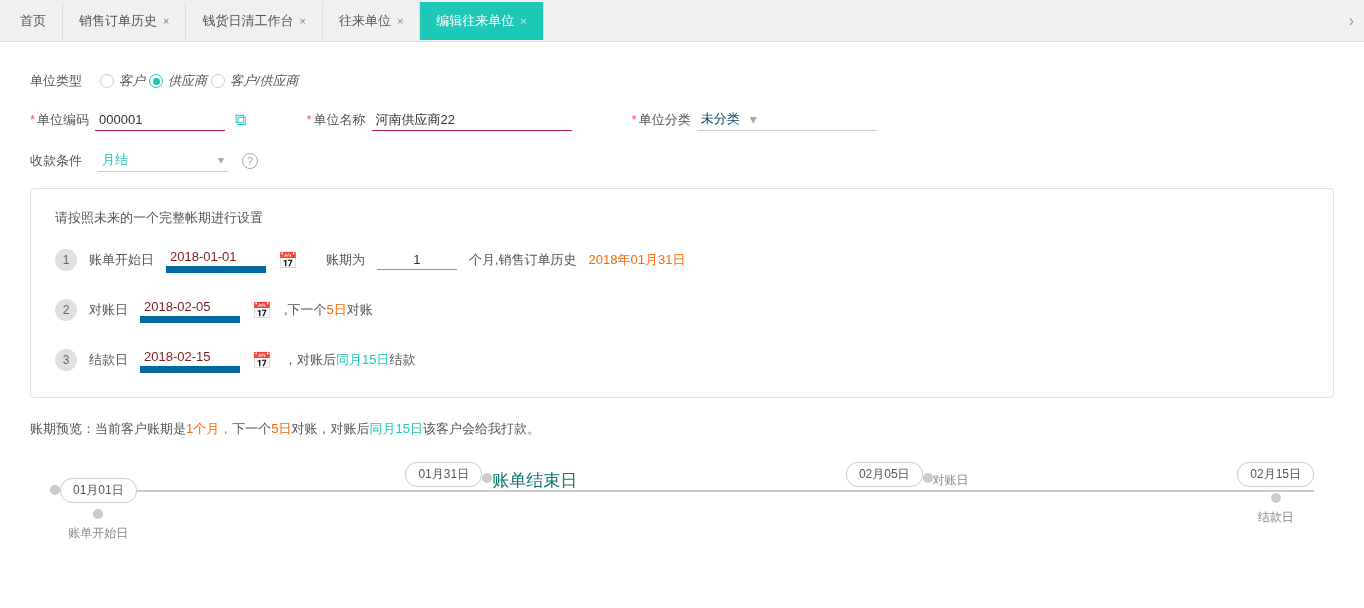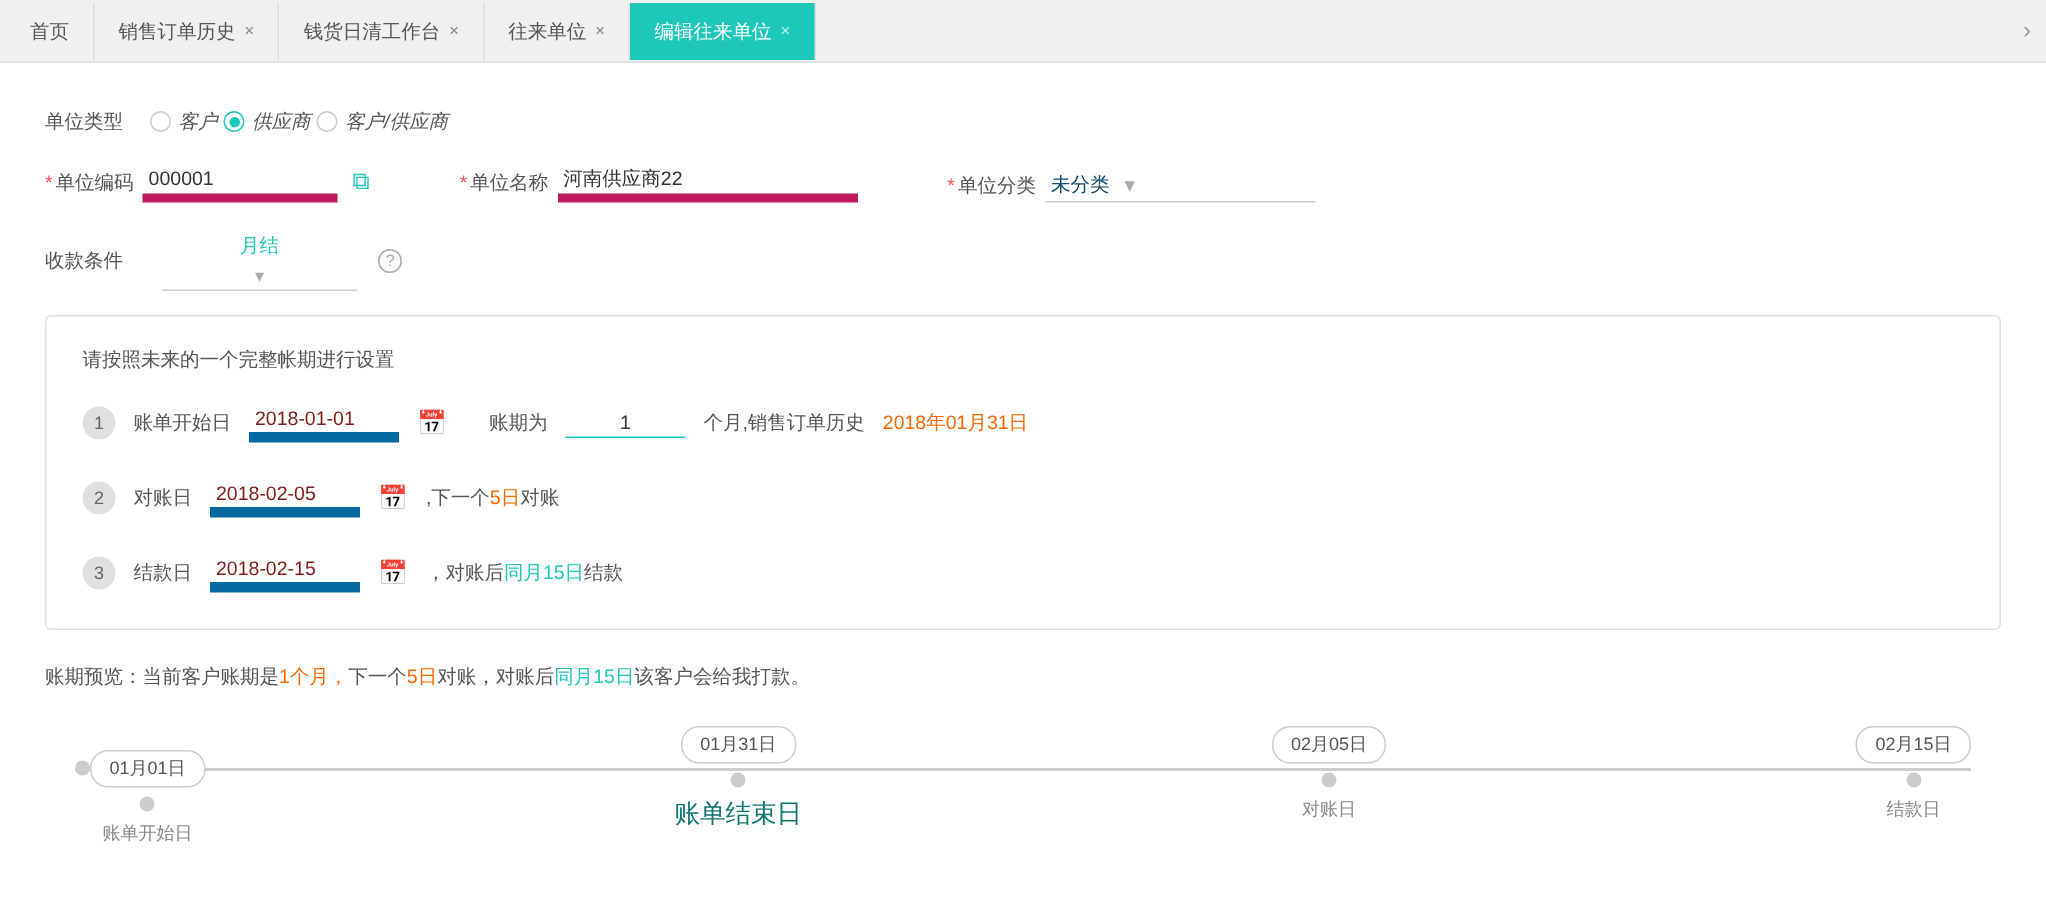--- a/index.html
+++ b/index.html
@@ -106,21 +106,21 @@
       content: '';
       width: 7px;
       height: 7px;
       border-radius: 50%;
       background: #1dc8b8;
     }
 
     
     .input-field {
       border: none;
-      border-bottom: 6px solid #be185d;
+      border-bottom: 1px solid #be185d;
       outline: none;
       font-size: 13px;
       color: #333;
       padding: 3px 4px;
       background: transparent;
     }
     .input-code { width: 130px; }
     .input-name { width: 200px; }
 
     .icon-btn {
@@ -325,21 +325,21 @@
       <span class="form-label"><span class="required-star">*</span><span>单位分类</span></span>
       <div class="dropdown-select-wrap" style="min-width:180px;">
         <span class="dropdown-select-value">未分类</span>
         <span style="color:#aaa; padding:2px 6px; font-size:14px;">▾</span>
       </div>
     </div>
   </div>
 
   <div class="form-row" style="margin-bottom:16px;">
     <span class="form-label">收款条件</span>
-    <div class="dropdown-wrap" style="margin-left:18px; min-width:130px;flex-direction:column;">
+    <div class="dropdown-wrap" style="margin-left:8px; min-width:130px;">
       <span class="dropdown-value">月结</span>
       <span class="dropdown-arrow">▾</span>
     </div>
     <div class="help-icon" style="margin-left:6px;">?</div>
   </div>
 
   <div class="settings-box">
     <div class="settings-title">请按照未来的一个完整帐期进行设置</div>
 
     <div class="step-row">
@@ -388,29 +388,29 @@
         <div style="margin-top:-2px;"></div>
       </div>
       <div style="display:flex;flex-direction:column;align-items:center;z-index:1;margin-top:0;position:relative;top:16px;">
         <div style="border:1px solid #ccc;border-radius:12px;padding:3px 12px;font-size:12px;color:#555;background:#fff;white-space:nowrap;margin-bottom:6px;">01月01日</div>
         <div style="width:10px;height:10px;border-radius:50%;background:#ccc;"></div>
         <div style="font-size:12px;color:#888;margin-top:6px;">账单开始日</div>
       </div>
 
       <div style="flex:1;height:2px;margin-top:23px;background:transparent;z-index:0;"></div>
 
-      <div style="display:flex;flex-direction:column;align-items:center;z-index:1;">
+      <div style="display:flex;flex-direction:row;align-items:center;z-index:1;">
         <div style="border:1px solid #ccc;border-radius:12px;padding:3px 12px;font-size:12px;color:#555;background:#fff;white-space:nowrap;margin-bottom:6px;">01月31日</div>
         <div style="width:10px;height:10px;border-radius:50%;background:#ccc;"></div>
         <div style="font-size:17px;color:#0f766e;margin-top:6px;">账单结束日</div>
       </div>
 
       <div style="flex:1;height:2px;margin-top:23px;background:transparent;z-index:0;"></div>
 
-      <div style="display:flex;flex-direction:column;align-items:center;z-index:1;">
+      <div style="display:flex;flex-direction:row;align-items:center;z-index:1;">
         <div style="border:1px solid #ccc;border-radius:12px;padding:3px 12px;font-size:12px;color:#555;background:#fff;white-space:nowrap;margin-bottom:6px;">02月05日</div>
         <div style="width:10px;height:10px;border-radius:50%;background:#ccc;"></div>
         <div style="font-size:12px;color:#888;margin-top:6px;">对账日</div>
       </div>
 
       <div style="flex:1;height:2px;margin-top:23px;background:transparent;z-index:0;"></div>
 
       <div style="display:flex;flex-direction:column;align-items:center;z-index:1;">
         <div style="border:1px solid #ccc;border-radius:12px;padding:3px 12px;font-size:12px;color:#555;background:#fff;white-space:nowrap;margin-bottom:6px;">02月15日</div>
         <div style="width:10px;height:10px;border-radius:50%;background:#ccc;"></div>

